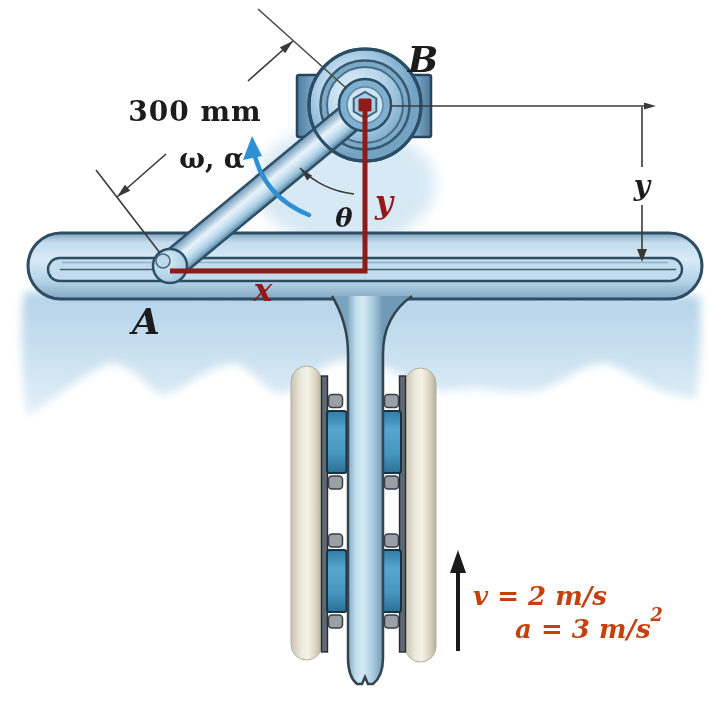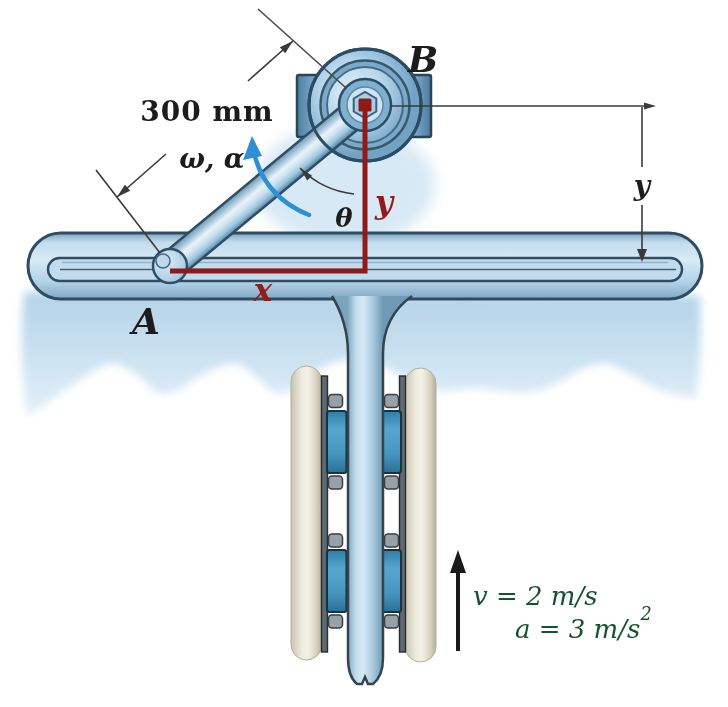--- a/index.html
+++ b/index.html
@@ -3,27 +3,27 @@
 <meta charset="utf-8">
 <style>
   html,body{margin:0;padding:0;background:#ffffff;}
   .stage{position:relative;width:728px;height:707px;background:#ffffff;overflow:hidden;
          font-family:"DejaVu Serif", serif;}
   .stage svg{position:absolute;left:0;top:0;}
   .lbl{position:absolute;transform:translate(-50%,-50%);color:#1c1c1c;white-space:nowrap;
        line-height:1;user-select:none;}
   .red{color:#951919;}
   .dim300{font-size:28px;font-weight:bold;letter-spacing:1px;}
-  .omega{font-size:27px;font-weight:bold;font-style:italic;}
+  .omega{font-size:27px;font-weight:bold;}
   .ptlbl{font-size:36px;font-style:italic;font-weight:600;}
   .theta{font-size:26px;font-style:italic;font-weight:bold;}
   .axlbl{font-size:31px;font-style:italic;font-weight:bold;}
   .ydim{font-size:28px;font-style:italic;font-weight:bold;}
   .eq{position:absolute;transform:translateY(-50%);font-size:26px;font-style:italic;
-      font-weight:normal;color:#14532d;white-space:nowrap;line-height:1;}
+      font-weight:bold;color:#c2410c;white-space:nowrap;line-height:1;}
   .eq sup{font-size:0.68em;position:relative;top:-0.45em;font-style:italic;}
 </style>
 </head>
 <body>
 
 <div class="stage">
 <svg width="728" height="707" viewBox="0 0 728 707">
   <defs>
     <filter id="soft" x="-20%" y="-20%" width="140%" height="140%">
       <feGaussianBlur stdDeviation="4.5"></feGaussianBlur>
@@ -171,21 +171,21 @@
     <path d="M 309,215 Q 262,196 253,148" fill="none" stroke="#2f8fd4" stroke-width="4.5" stroke-linecap="round"></path>
     <polygon points="252,136 243,160 262,156" fill="#2f8fd4"></polygon>
   </g>
 
   <g>
     <line x1="458" y1="651" x2="458" y2="568" stroke="#1a1a1a" stroke-width="4"></line>
     <polygon points="458,550 450,573 466,573" fill="#1a1a1a"></polygon>
   </g>
 </svg>
 
-<div class="lbl dim300" style="left:207px;top:112px;">300 mm</div>
+<div class="lbl dim300" style="left:195px;top:112px;">300 mm</div>
 <div class="lbl omega" style="left:212px;top:158px;">ω, α</div>
 <div class="lbl ptlbl" style="left:423px;top:59px;">B</div>
 <div class="lbl ptlbl" style="left:146px;top:321px;">A</div>
 <div class="lbl theta" style="left:344px;top:218px;">θ</div>
 <div class="lbl axlbl red" style="left:384px;top:202px;">y</div>
 <div class="lbl axlbl red" style="left:263px;top:290px;">x</div>
 <div class="lbl ydim" style="left:642px;top:186px;">y</div>
 <div class="eq" style="left:473px;top:596px;">v = 2 m/s</div>
 <div class="eq" style="left:471px;top:628px;margin-left:44px;"><span>a = 3 m/s</span><sup>2</sup></div>
 </div>

